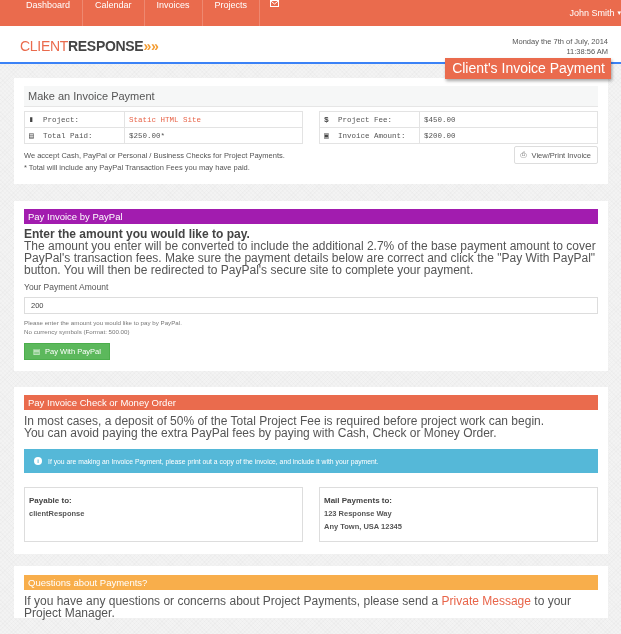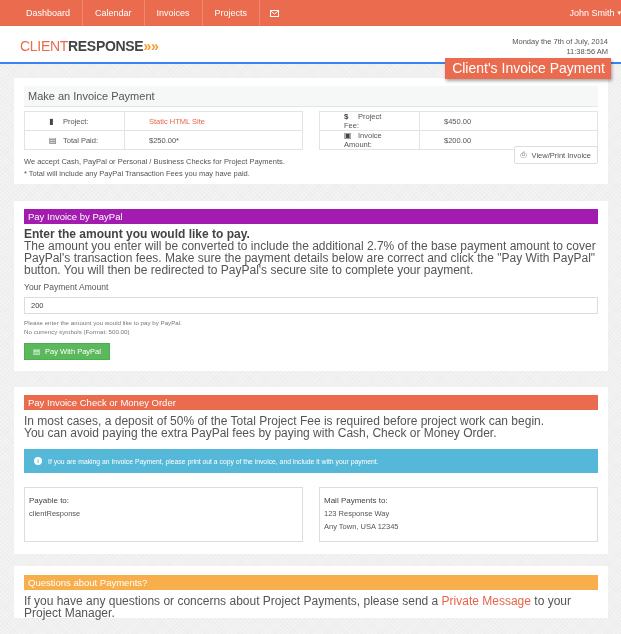--- a/index.html
+++ b/index.html
@@ -12,21 +12,21 @@
     background-image:
       repeating-linear-gradient(45deg, rgba(0,0,0,0.015) 0 1px, transparent 1px 3px),
       repeating-linear-gradient(-45deg, rgba(0,0,0,0.015) 0 1px, transparent 1px 3px);
     position: relative;
   }
   .topnav {
     height: 26px; background: #ea6b4d; display: flex; align-items: stretch;
     padding-left: 14px; color: #fff; font-size: 9px;
   }
   .topnav .nav-item {
-    display: flex; align-items: center; padding: 0 12px;
+    display: flex; align-items: flex-start; padding: 0 12px;
     border-right: 1px solid rgba(255,255,255,0.2); color: #fff; cursor: pointer;
   }
   .topnav .nav-item.icon-only { padding: 0 10px; border-right: none; }
   .topnav .spacer { flex: 1; }
   .topnav .user { display: flex; align-items: center; padding-right: 0; gap: 3px; cursor: pointer; }
   .header {
     height: 38px; background: #fff; position: relative; border-bottom: 2px solid #3b82f6;
   }
   .logo { position: absolute; left: 20px; top: 12px; font-size: 14px; font-weight: bold; letter-spacing: -0.3px; }
   .logo .l1 { color: #ea6b4d; font-weight: normal; }
@@ -40,21 +40,21 @@
   .panel {
     position: absolute; left: 14px; width: 594px; background: #fff;
   }
   .panel-inner { padding: 0 10px 0 10px; }
   .title-bar {
     background: #f6f7f7; border-bottom: 1px solid #e6e6e6; height: 21px;
     font-size: 11px; color: #555; padding-left: 4px; line-height: 20px;
   }
   .info-grid { display: flex; gap: 16px; margin-top: 4px; }
   .info-table { flex: 1; border: 1px solid #ddd; border-collapse: collapse; }
-  .info-table td { border: 1px solid #e3e3e3; height: 16px; padding: 0 24px; font-size: 7.5px; color: #555; }
+  .info-table td { border: 1px solid #e3e3e3; height: 16px; padding: 0 4px; font-size: 7.5px; color: #555; font-family: Liberation Mono, monospace; }
   .info-table td.lbl { width: 100px; }
   .info-table td .ico { display: inline-block; width: 10px; margin-right: 4px; color: #444; font-size: 8px; }
   .accent { color: #e8654a; }
   .red { color: #d9412a; }
   .note { font-size: 7.5px; line-height: 12px; color: #555; }
   .btn-view {
     position: absolute; right: 10px; top: 68px; border: 1px solid #ddd; border-radius: 2px;
     background: #fff; padding: 3px 6px; font-size: 7.5px; color: #555; cursor: pointer; display: flex; gap: 5px; align-items: center;
   }
   .section-head { height: 15px; color: #fff; font-size: 9.5px; line-height: 15px; padding-left: 4px; }
@@ -71,21 +71,21 @@
     font-family: "Liberation Sans", "DejaVu Sans", sans-serif;
   }
   .form-input.readonly { background: #eee; }
   .help { font-size: 6.2px; color: #777; line-height: 9px; margin-top: 4px; }
   .btn-paypal {
     margin-top: 7px; background: #5cb85c; border: 1px solid #4cae4c; color: #fff; font-size: 7.5px;
     padding: 3px 8px; display: inline-flex; gap: 5px; align-items: center; cursor: pointer;
   }
   .alert { background: #55b8d8; color: #fff; font-size: 6.8px; height: 24px; display: flex; align-items: center; padding-left: 10px; gap: 6px; margin-top: 10px; }
   .alert .i-circle { display: inline-block; width: 8px; height: 8px; border-radius: 50%; background: #fff; color: #55b8d8; font-size: 6px; font-weight: bold; text-align: center; line-height: 8px; }
-  .addr-row { display: flex; gap: 16px; margin-top: 14px; }
+  .addr-row { display: flex; gap: 16px; margin-top: 14px; font-weight: bold; }
   .addr-box { flex: 1; border: 1px solid #ddd; height: 55px; padding: 7px 4px; }
   .addr-box .t { font-size: 8px; color: #444; line-height: 12px; }
   .addr-box .v { font-size: 7.5px; color: #555; line-height: 13px; }
   a.link { color: #e8654a; text-decoration: none; cursor: pointer; }
 </style>
 </head>
 <body>
 
 <div class="topnav">
   <div class="nav-item">

